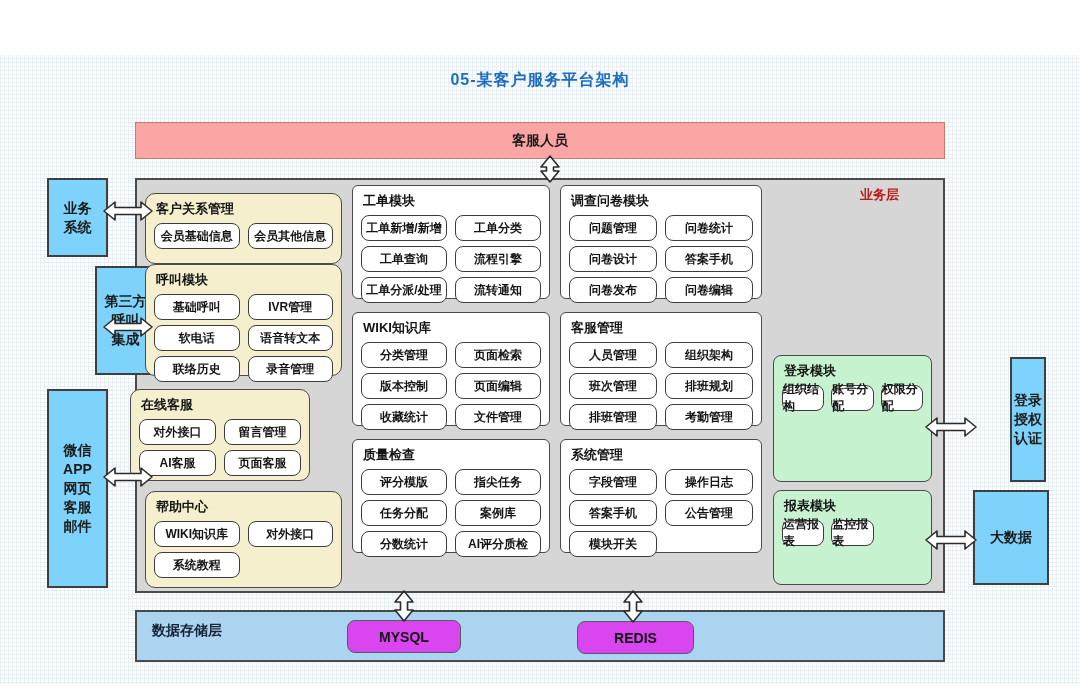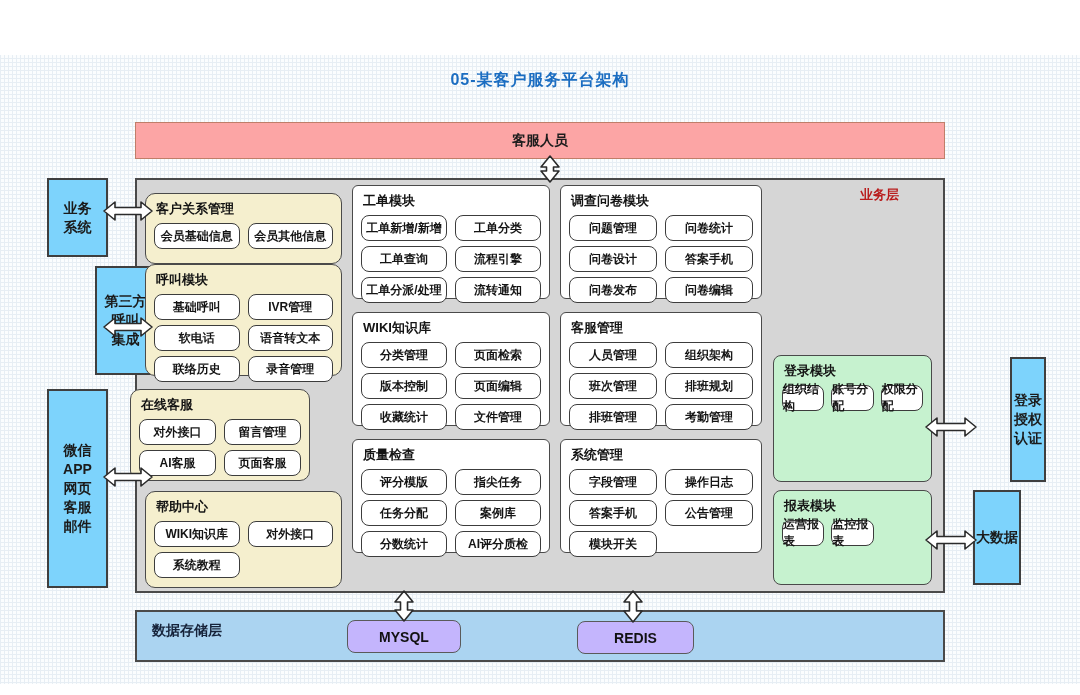--- a/index.html
+++ b/index.html
@@ -63,21 +63,21 @@
   }
 
   .storage-bar{
     left:135px;top:610px;width:810px;height:52px;
     background:#abd4f1;border:2px solid #4a4a4a;
   }
   .storage-label{
     left:152px;top:622px;font-size:14px;font-weight:bold;color:#16233a;
   }
   .db-box{
-    background:#c4b5fd;border:1.5px solid #5a5a5a;border-radius:8px;
+    background:#d946ef;border:1.5px solid #5a5a5a;border-radius:8px;
     display:flex;align-items:center;justify-content:center;
     font-size:14px;font-weight:bold;color:#111;
   }
 
   svg.arrows{left:0;top:0;width:1080px;height:695px;pointer-events:none;}
   svg.arrows polygon{fill:#ffffff;stroke:#2b2b2b;stroke-width:1.6;stroke-linejoin:round;}
 </style>
 </head>
 <body>
 
@@ -100,21 +100,21 @@
 集成</div>
 <div class="abs node" style="left:47px;top:389px;width:61px;height:199px;text-align:center;">微信
 APP
 网页
 客服
 邮件</div>
 
 <div class="abs node" style="left:1010px;top:357px;width:36px;height:125px;">登录
 授权
 认证</div>
-<div class="abs node" style="left:973px;top:490px;width:48px;height:95px;">大数据</div>
+<div class="abs node" style="left:973px;top:490px;width:76px;height:95px;">大数据</div>
 
 <div class="abs group yellow" style="left:145px;top:185px;width:197px;height:71px;margin-top:8px;">
   <div class="gtitle">客户关系管理</div>
   <div class="gitems">
       <div class="item">会员基础信息</div>
       <div class="item">会员其他信息</div>
     </div>
 </div>
 <div class="abs group yellow" style="left:145px;top:264px;width:197px;height:112px;">
   <div class="gtitle">呼叫模块</div>

